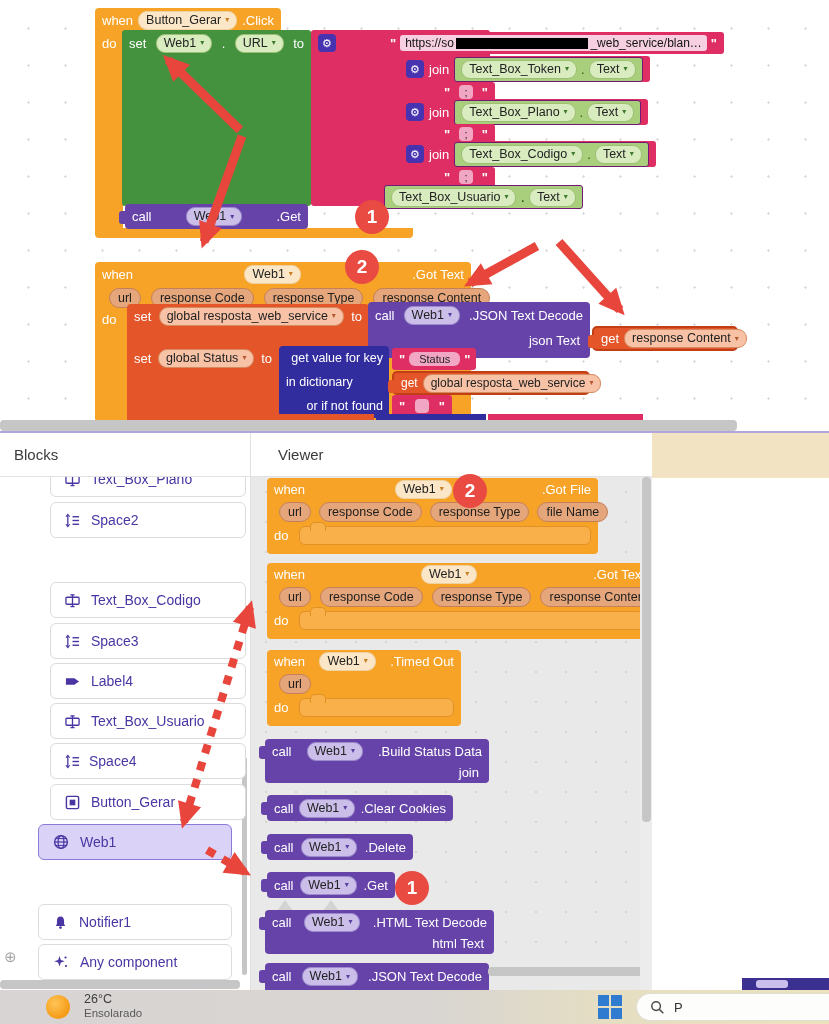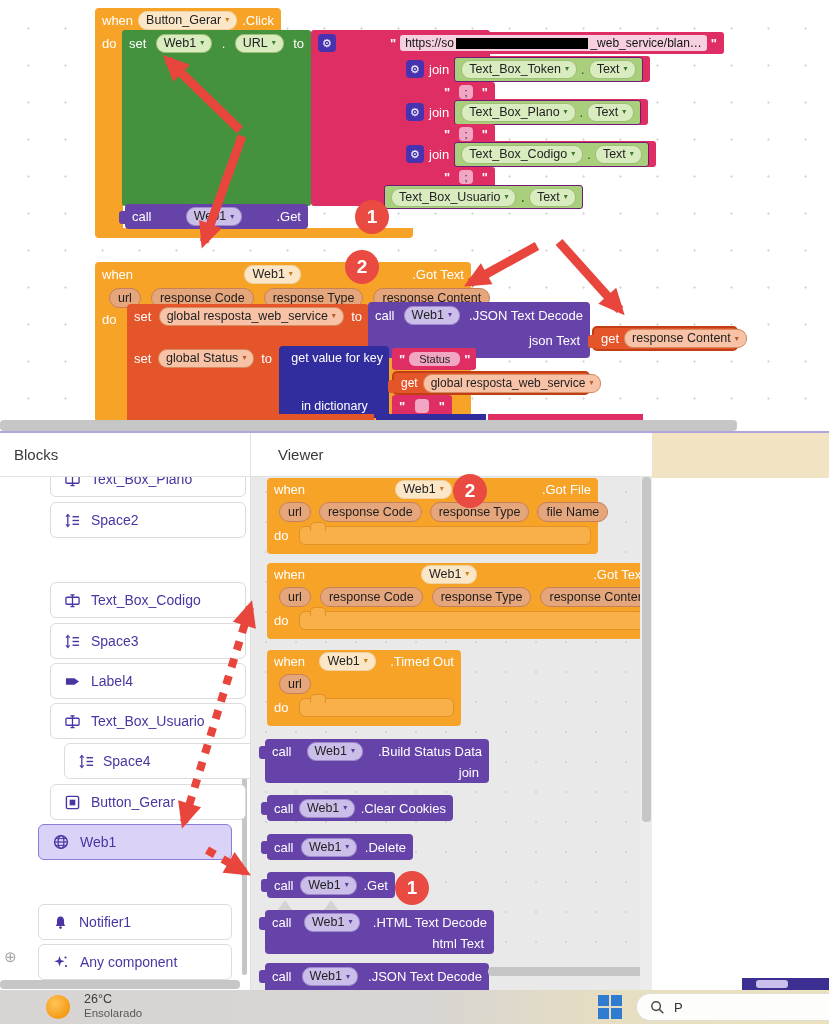--- a/index.html
+++ b/index.html
@@ -275,21 +275,21 @@
             <span class="caret">▾</span>
           </span>
         <span class="kw">to</span>
       </div>
     </div>
 
     <div class="abs indigo rounded" style="left:279px;top:346px;width:110px;height:72px;">
       <div class="row" style="height:24px;justify-content:flex-end;padding-right:6px;">
           <span class="kw" style="font-size:12.5px;">get value for key</span>
         </div>
-      <div class="row" style="height:24px;justify-content:center;padding-right:6px;margin-top:24px;">
+      <div class="row" style="height:24px;justify-content:flex-start;padding-right:6px;">
           <span class="kw" style="font-size:12.5px;">in dictionary</span>
         </div>
       <div class="row" style="height:24px;justify-content:flex-end;padding-right:6px;">
           <span class="kw" style="font-size:12.5px;">or if not found</span>
         </div>
     </div>
 
     <div class="abs magenta row" style="left:392px;top:348px;width:84px;height:22px;border-radius:3px;gap:4px;">
       <span class="quote">"</span>
       <span class="semip" style="width:auto;padding:0 10px;border-radius:6px;">Status</span>
@@ -376,21 +376,21 @@
     </div>
     <div class="card" style="left:50px;top:226px;width:180px;">
       <svg class="icn" width="15" height="15" viewBox="0 0 16 16">
           <rect x="1" y="4.5" width="14" height="7.5" rx="1" fill="none" stroke="#4a35a3" stroke-width="1.4"></rect>
           <line x1="8" y1="2" x2="8" y2="14.5" stroke="#4a35a3" stroke-width="1.4"></line>
           <line x1="5.8" y1="2" x2="10.2" y2="2" stroke="#4a35a3" stroke-width="1.4"></line>
           <line x1="5.8" y1="14.5" x2="10.2" y2="14.5" stroke="#4a35a3" stroke-width="1.4"></line>
         </svg>
       <span>Text_Box_Usuario</span>
     </div>
-    <div class="card" style="left:64px;top:266px;width:180px;gap:9px;">
+    <div class="card" style="left:50px;top:266px;width:180px;gap:9px;">
       <svg class="icn" width="15" height="15" viewBox="0 0 16 16">
           <line x1="3" y1="2" x2="3" y2="14" stroke="#4a35a3" stroke-width="1.4"></line>
           <path d="M1,4 L3,1.5 L5,4 M1,12 L3,14.5 L5,12" fill="none" stroke="#4a35a3" stroke-width="1.2"></path>
           <line x1="8" y1="4" x2="15" y2="4" stroke="#4a35a3" stroke-width="1.5"></line>
           <line x1="8" y1="8" x2="15" y2="8" stroke="#4a35a3" stroke-width="1.5"></line>
           <line x1="8" y1="12" x2="15" y2="12" stroke="#4a35a3" stroke-width="1.5"></line>
         </svg>
       <span>Space4</span>
     </div>
     <div class="card" style="left:50px;top:307px;width:180px;">

